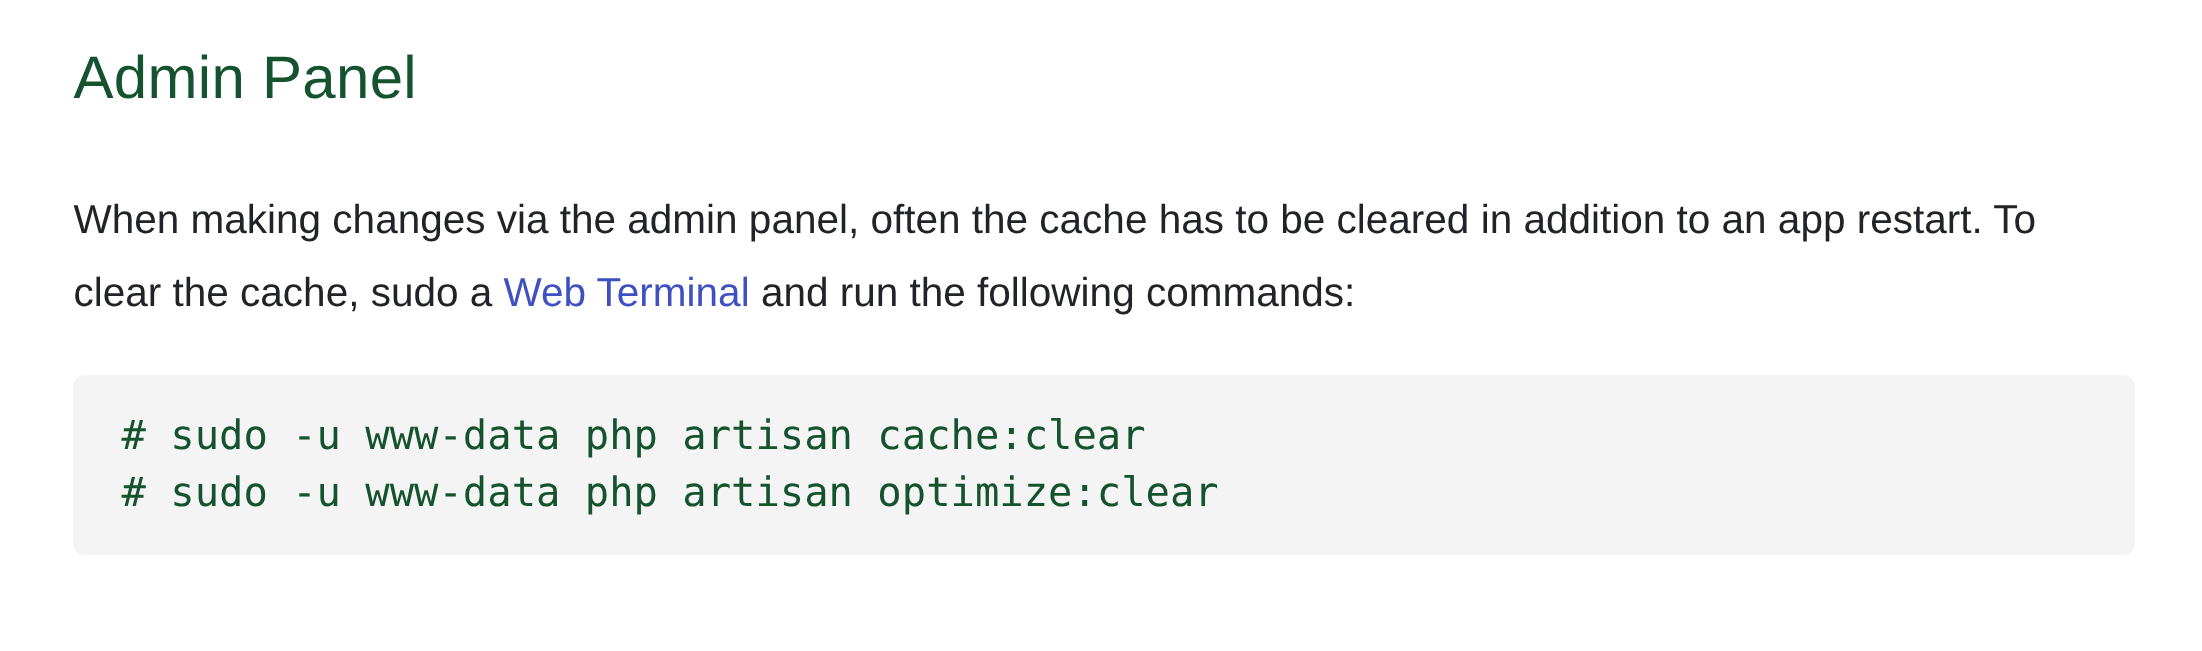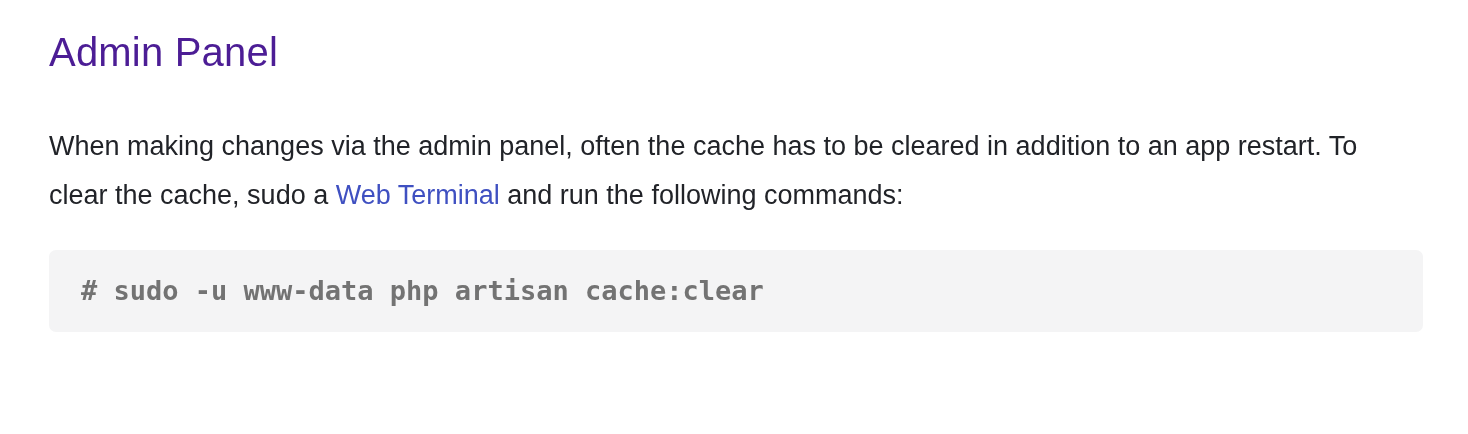--- a/index.html
+++ b/index.html
@@ -48,19 +48,19 @@
     white-space: pre;
     overflow: hidden;
   }
   .code-line { display: block; }
 </style>
 </head>
 <body>
 
 <main class="doc-content">
 
-  <h1 class="page-title" style="color: #4c1d95; margin-top: 28px;">Admin Panel</h1>
+  <h1 class="page-title" style="color: #14532d; margin-top: 28px;">Admin Panel</h1>
 
   <p class="intro-paragraph" style="color: rgb(33, 35, 40);"><span>When making changes via the admin panel, often the cache has to be cleared in addition to an app restart. To clear the cache, sudo a </span><a href="#" style="color: rgb(63, 80, 193);">Web Terminal</a><span> and run the following commands:</span></p>
 
-  <pre class="code-block" style="background: rgb(244, 244, 245); color: #737373; font-weight: bold;"><code><span class="code-line"># sudo -u www-data php artisan cache:clear</span></code></pre>
+  <pre class="code-block" style="background: rgb(244, 244, 245); color: #14532d;"><code><span class="code-line"># sudo -u www-data php artisan cache:clear</span><span class="code-line"># sudo -u www-data php artisan optimize:clear</span></code></pre>
 
 </main>
 
 </body></html>

